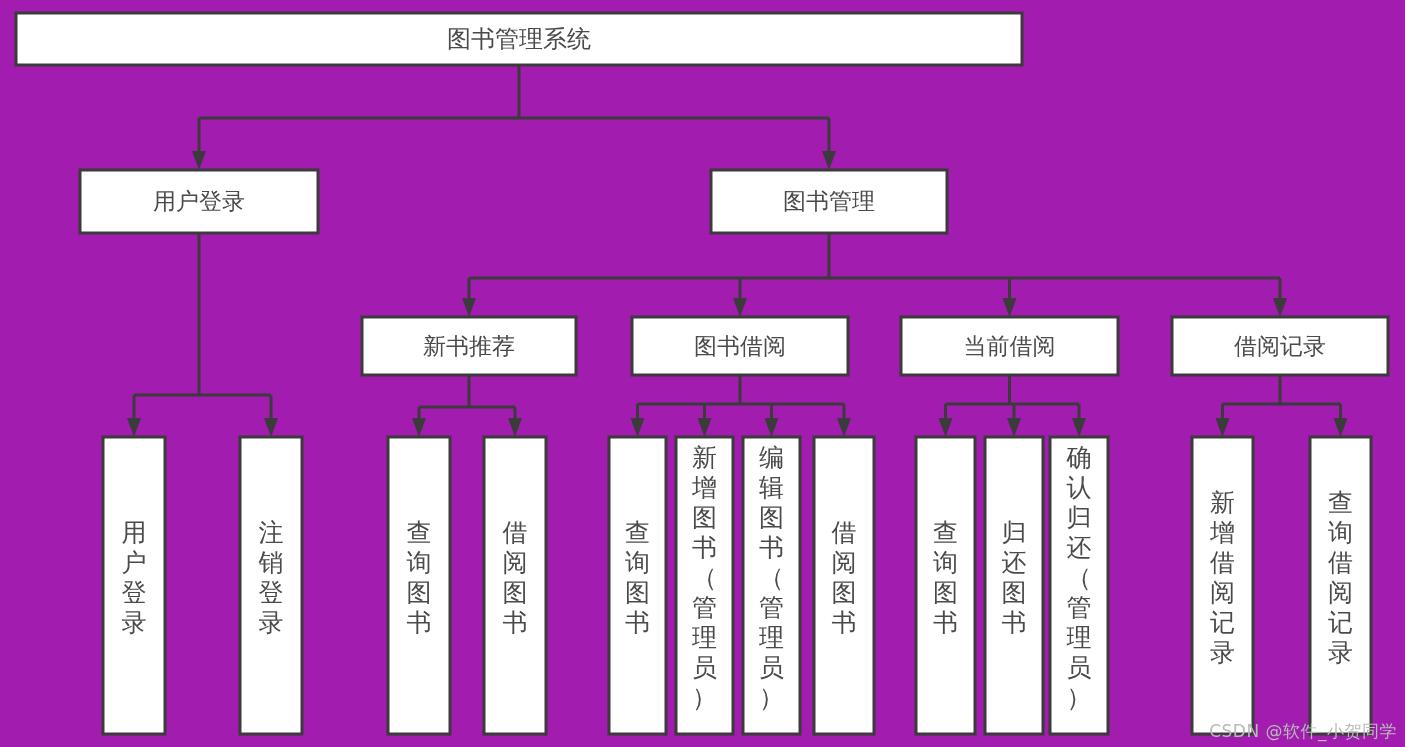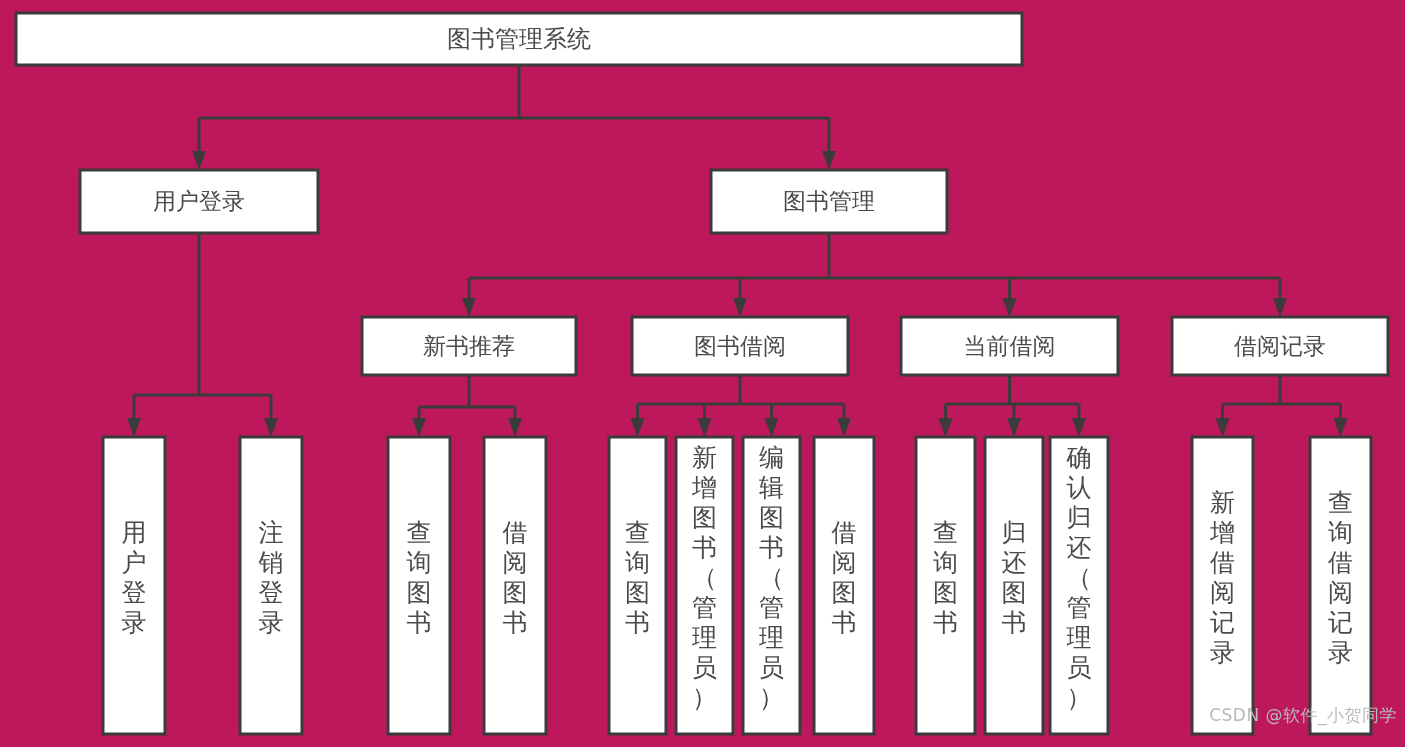--- a/index.html
+++ b/index.html
@@ -1,28 +1,28 @@
 <!DOCTYPE html>
 <html><head>
 <meta charset="utf-8">
 <style>
   html,body{margin:0;padding:0;background:#ffffff;}
   body{width:1405px;height:747px;overflow:hidden;
        font-family:"Liberation Sans","DejaVu Sans",sans-serif;}
-  #stage{position:relative;width:1405px;height:747px;background:#be185d;}
+  #stage{position:relative;width:1405px;height:747px;background:#a21caf;}
   svg#diagram{position:absolute;left:0;top:0;width:1405px;height:747px;}
   .node-box{fill:#ffffff;stroke:#3b3b3b;stroke-width:3;}
   .conn{stroke:#3b3b3b;stroke-width:3;fill:none;stroke-linecap:butt;}
   .arrow-head{fill:#3b3b3b;stroke:none;}
   .node-label{fill:#4a4a4a;font-family:"DejaVu Sans","Liberation Sans",sans-serif;
               font-size:23px;text-anchor:middle;dominant-baseline:middle;}
   .node-label.root{font-size:24px;}
   .vlabel{fill:#4a4a4a;font-family:"DejaVu Sans","Liberation Sans",sans-serif;
           font-size:25px;text-anchor:middle;}
-  .watermark{position:absolute;right:8px;bottom:20px;color:#b9b9b9;font-size:17px;
+  .watermark{position:absolute;right:8px;bottom:4px;color:#b9b9b9;font-size:17px;
              font-family:"DejaVu Sans","Liberation Sans",sans-serif;
              letter-spacing:.5px;white-space:nowrap;pointer-events:none;}
 </style>
 </head>
 <body>
 
 <div id="stage">
 
   <svg id="diagram" viewBox="0 0 1405 747">
     <g id="connectors-layer">

